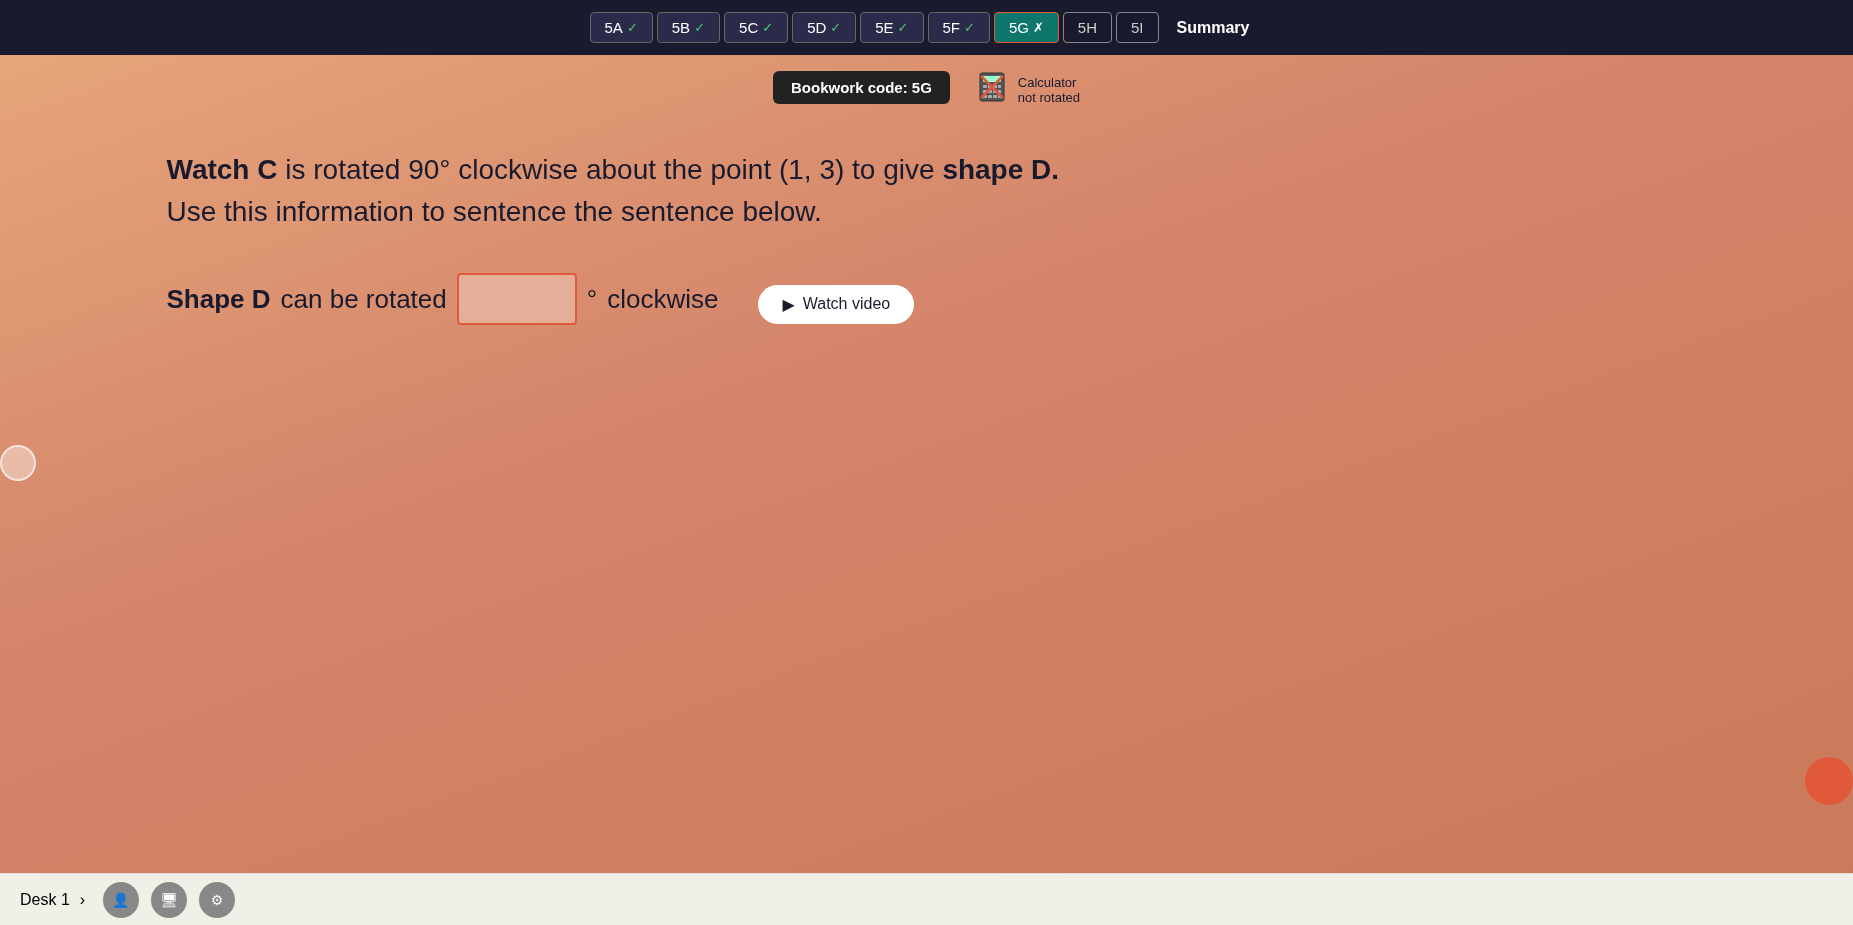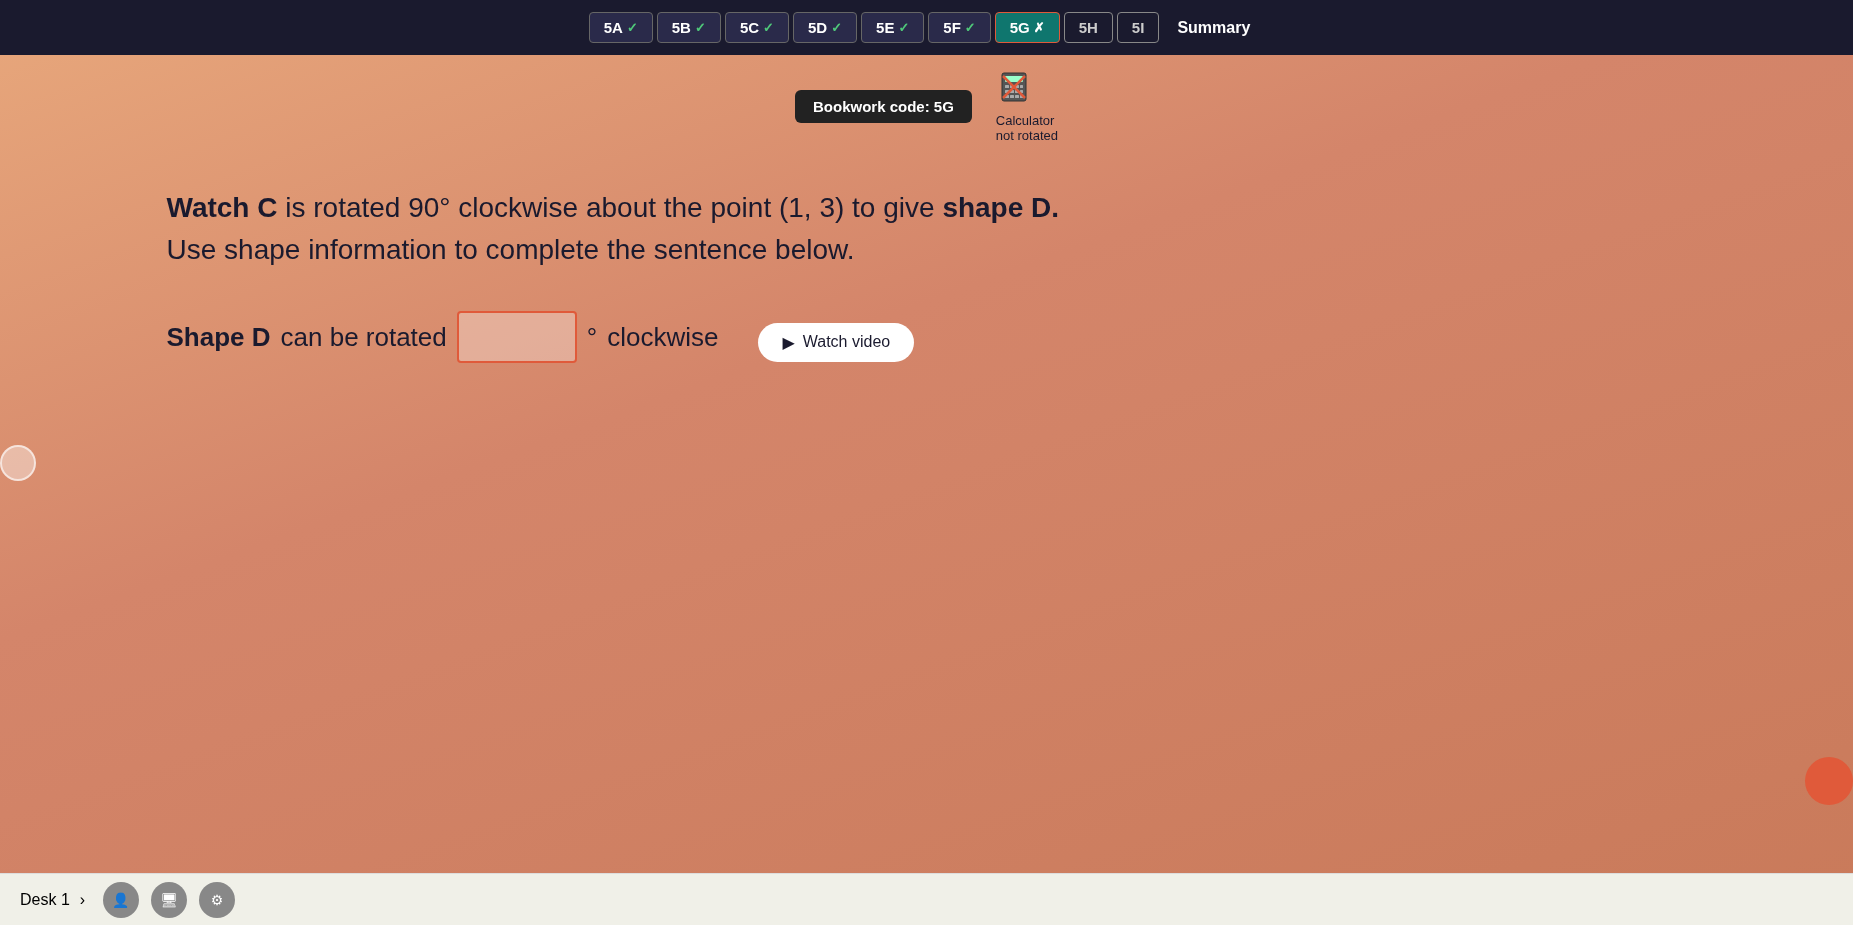--- a/index.html
+++ b/index.html
@@ -23,21 +23,21 @@
     }
 
     .tab-item {
       display: flex;
       align-items: center;
       gap: 4px;
       padding: 6px 14px;
       border-radius: 4px;
       cursor: pointer;
       font-size: 15px;
-      font-weight: 700;
+      font-weight: 400;
       color: #fff;
       border: 1px solid #555;
     }
 
     .tab-item.completed {
       background: #2a2a4a;
       border-color: #666;
     }
 
     .tab-item.active-wrong {
@@ -83,25 +83,24 @@
       background: #222;
       color: #fff;
       border-radius: 6px;
       padding: 8px 18px;
       font-size: 15px;
       font-weight: 600;
     }
 
     .calculator-info {
       display: flex;
-      align-items: flex-start;
+      align-items: flex-end;
       gap: 8px;
       color: #1a1a2e;
       font-size: 13px;
-      flex-direction: column;
     }
 
     .calc-icon {
       position: relative;
       display: inline-flex;
       align-items: center;
       justify-content: center;
       width: 36px;
       height: 36px;
     }
@@ -334,21 +333,21 @@
   </div>
 </div>
 
 <div class="main-content">
   <div class="question-text">
     <p>
       <strong>Watch C</strong>
       <span> is rotated 90° clockwise about the point (1, 3) to give </span>
       <strong>shape D.</strong>
     </p>
-    <p>Use shape information to complete the sentence below.</p>
+    <p>Use this information to sentence the sentence below.</p>
   </div>
 
   <div class="answer-area">
 
     <div class="answer-row">
       <span><strong>Shape D</strong></span>
       <span> can be rotated</span>
       <input type="text" class="answer-input" placeholder="" aria-label="rotation degrees" style="">
       <span class="degree-symbol">°</span>
       <span> clockwise</span>

